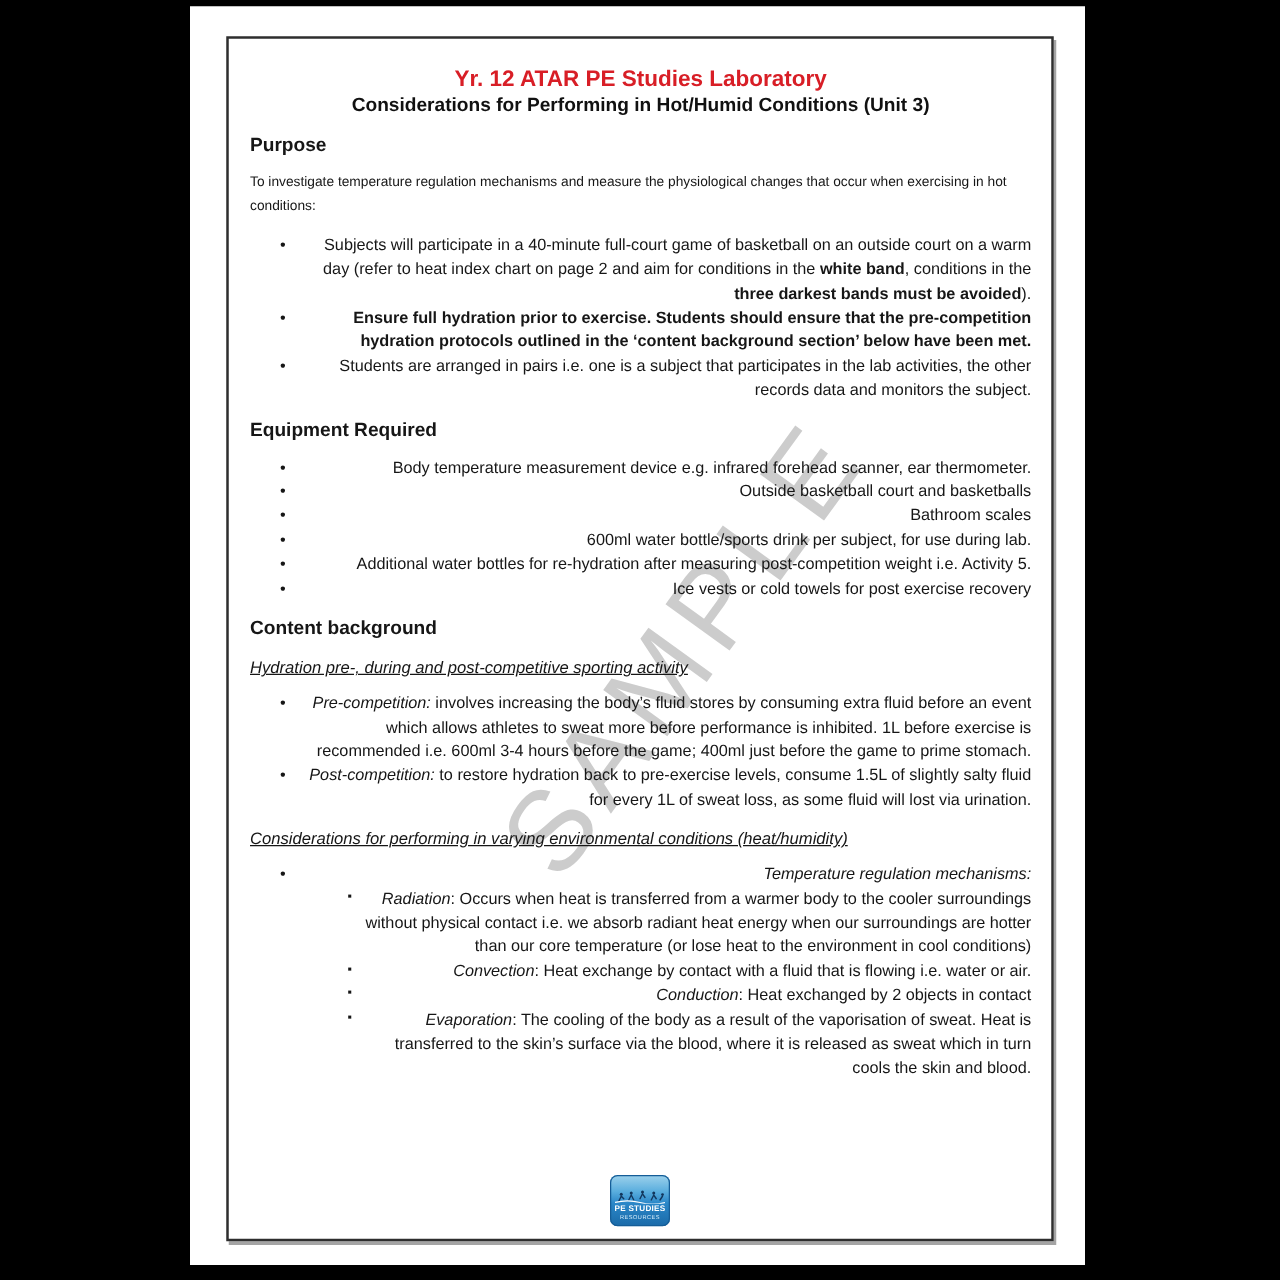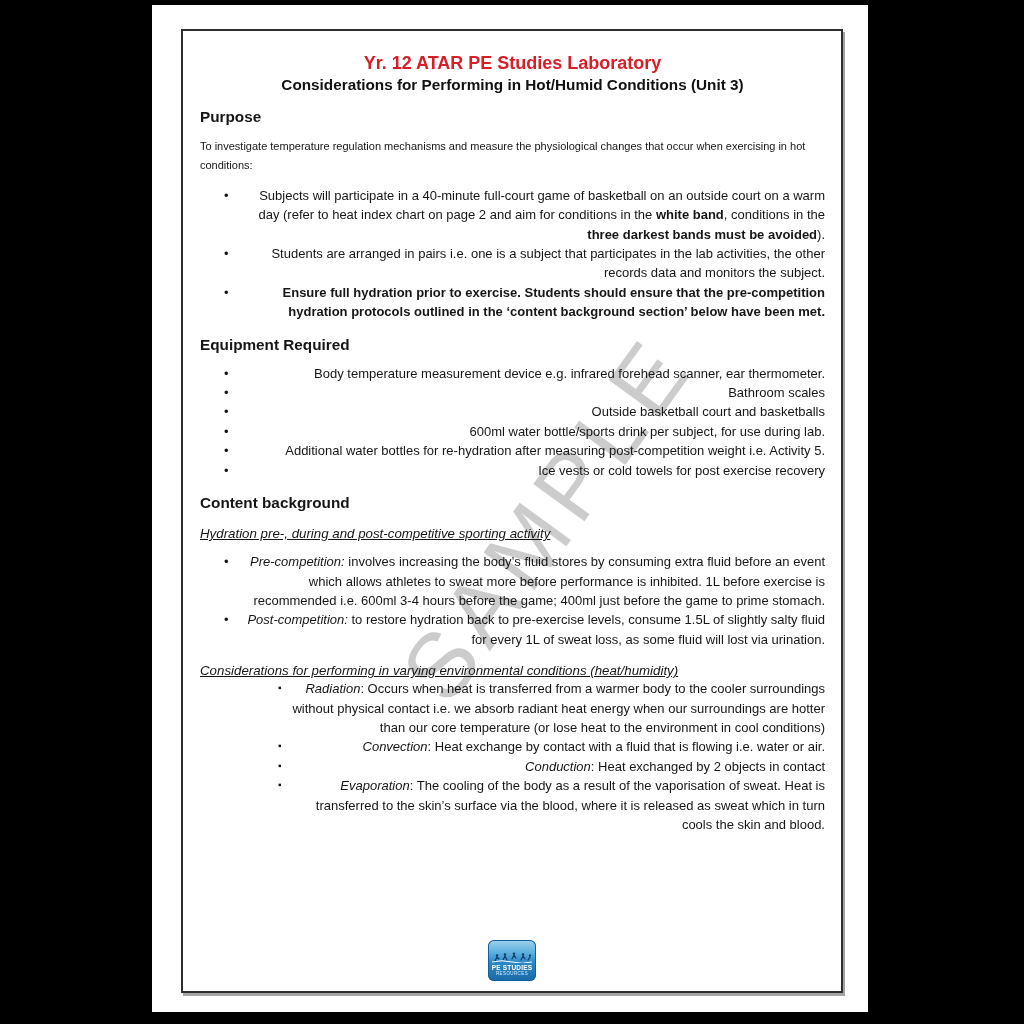--- a/index.html
+++ b/index.html
@@ -73,46 +73,49 @@
       <div class="title" style="color: rgb(216, 30, 38);">Yr. 12 ATAR PE Studies Laboratory</div>
 
       <div class="subtitle">Considerations for Performing in Hot/Humid Conditions (Unit 3)</div>
 
       <div class="h-section">Purpose</div>
 
       <p class="body-text">To investigate temperature regulation mechanisms and measure the physiological changes that occur when exercising in hot conditions:</p>
 
       <ul class="l1">
         <li><span>Subjects will participate in a 40-minute full-court game of basketball on an outside court on a warm day (refer to heat index chart on page 2 and aim for conditions in the </span><span class="b">white band</span><span>, conditions in the </span><span class="b">three darkest bands must be avoided</span><span>).</span></li>
+        <li><span class="b">Ensure full hydration prior to exercise. Students should ensure that the pre-competition hydration protocols outlined in the ‘content background section’ below have been met.</span></li>
         <li><span>Students are arranged in pairs i.e. one is a subject that participates in the lab activities, the other records data and monitors the subject.</span></li>
-        <li><span class="b">Ensure full hydration prior to exercise. Students should ensure that the pre-competition hydration protocols outlined in the ‘content background section’ below have been met.</span></li>
       </ul>
 
       <div class="h-section">Equipment Required</div>
 
       <ul class="l1">
         <li>Body temperature measurement device e.g. infrared forehead scanner, ear thermometer.</li>
+        <li>Outside basketball court and basketballs</li>
         <li>Bathroom scales</li>
-        <li>Outside basketball court and basketballs</li>
         <li>600ml water bottle/sports drink per subject, for use during lab.</li>
         <li>Additional water bottles for re-hydration after measuring post-competition weight i.e. Activity 5.</li>
         <li>Ice vests or cold towels for post exercise recovery</li>
       </ul>
 
       <div class="h-section">Content background</div>
 
       <div class="h-sub">Hydration pre-, during and post-competitive sporting activity</div>
 
       <ul class="l1">
         <li><span class="i">Pre-competition:</span><span> involves increasing the body’s fluid stores by consuming extra fluid before an event which allows athletes to sweat more before performance is inhibited. 1L before exercise is recommended i.e. 600ml 3-4 hours before the game; 400ml just before the game to prime stomach.</span></li>
         <li><span class="i">Post-competition:</span><span> to restore hydration back to pre-exercise levels, consume 1.5L of slightly salty fluid for every 1L of sweat loss, as some fluid will lost via urination.</span></li>
       </ul>
 
       <div class="h-sub">Considerations for performing in varying environmental conditions (heat/humidity)</div>
 
+      <ul class="l1">
+        <li><span class="i">Temperature regulation mechanisms:</span></li>
+      </ul>
       <ul class="l2">
         <li><span class="i">Radiation</span><span>: Occurs when heat is transferred from a warmer body to the cooler surroundings without physical contact i.e. we absorb radiant heat energy when our surroundings are hotter than our core temperature (or lose heat to the environment in cool conditions)</span></li>
         <li><span class="i">Convection</span><span>: Heat exchange by contact with a fluid that is flowing i.e. water or air.</span></li>
         <li><span class="i">Conduction</span><span>: Heat exchanged by 2 objects in contact</span></li>
         <li><span class="i">Evaporation</span><span>: The cooling of the body as a result of the vaporisation of sweat. Heat is transferred to the skin’s surface via the blood, where it is released as sweat which in turn cools the skin and blood.</span></li>
       </ul>
     </div>
 
     <div class="logo">
       <svg width="40" height="11" viewBox="0 0 40 11">

